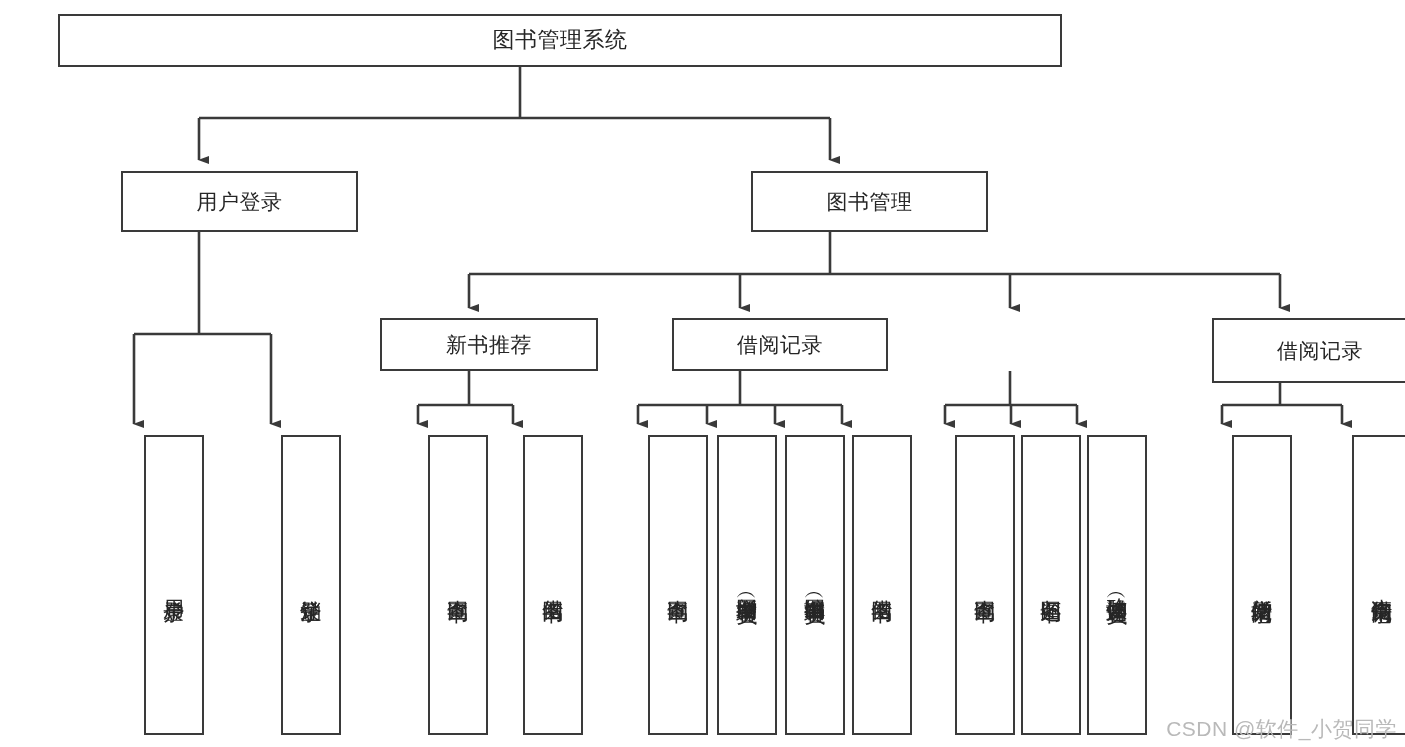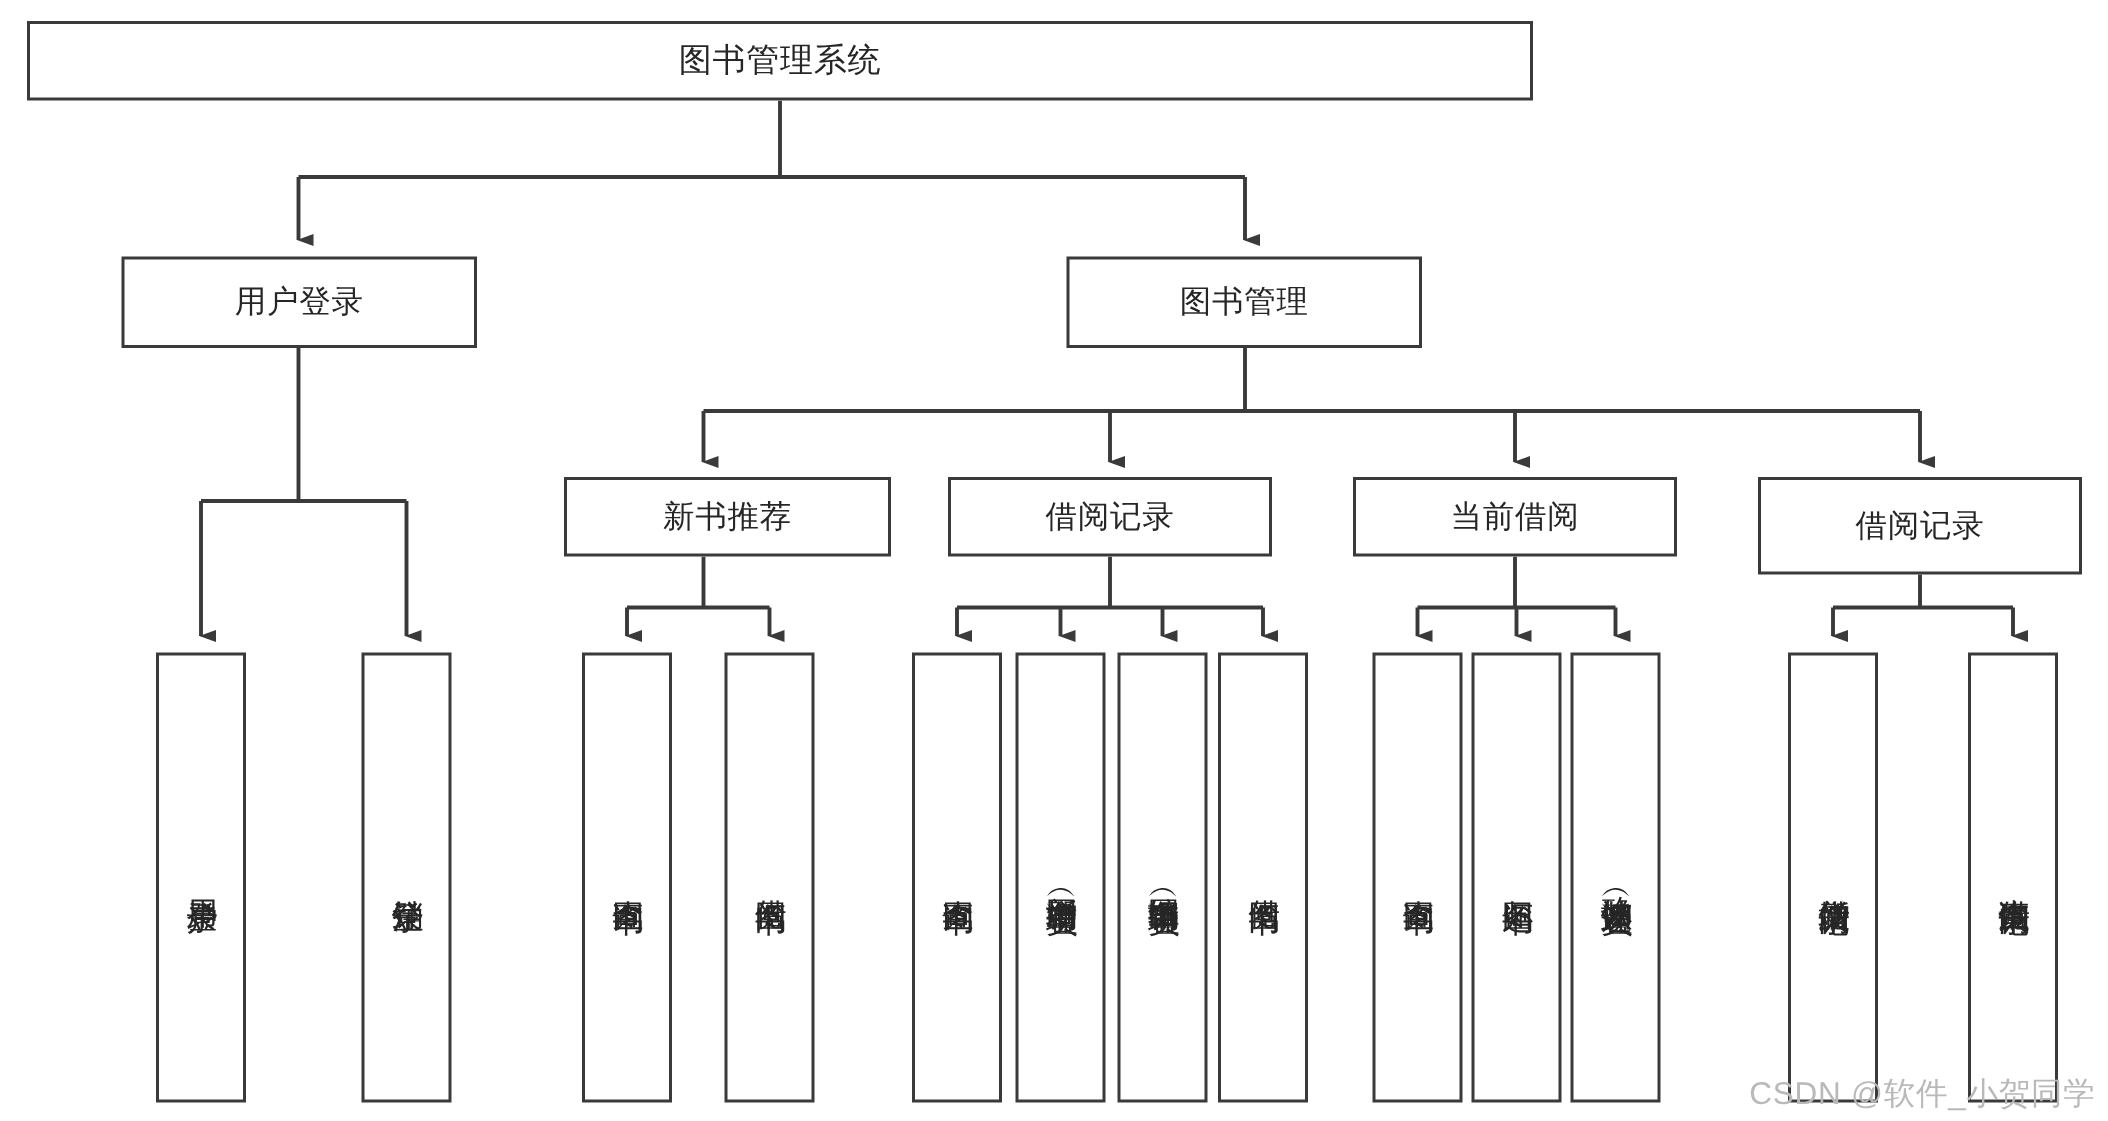--- a/index.html
+++ b/index.html
@@ -28,20 +28,21 @@
   }
   .node {
     position: absolute;
     box-sizing: border-box;
     background: #ffffff;
     border: 2px solid #3a3a3a;
     display: flex;
     align-items: center;
     justify-content: center;
     color: #262626;
+    margin-left: 40px;
   }
   .node .lbl {
     display: block;
     text-align: center;
     line-height: 1.12;
   }
   
   .node.horiz .lbl {
     font-size: 21px;
     letter-spacing: 0.5px;
@@ -141,31 +142,28 @@
   </div>
 
   <div class="node horiz" style="left:81px; top:171px; width:237px; height:61px;">
     <span class="lbl">用户登录</span>
   </div>
 
   <div class="node horiz" style="left:711px; top:171px; width:237px; height:61px;">
     <span class="lbl">图书管理</span>
   </div>
 
-  <div class="node horiz" style="left:376px; top:318px; width:218px; height:53px;">
+  <div class="node horiz" style="left:340px; top:318px; width:218px; height:53px;">
     <span class="lbl">新书推荐</span>
   </div>
 
   <div class="node horiz" style="left:632px; top:318px; width:216px; height:53px;">
     <span class="lbl">借阅记录</span>
   </div>
 
-  <div class="node horiz" style="left:902px; top:318px; width:216px; height:53px;">
-    <span class="lbl">当前借阅</span>
-  </div>
 
   <div class="node horiz" style="left:1172px; top:318px; width:216px; height:65px;">
     <span class="lbl">借阅记录</span>
   </div>
 
   <div class="node leaf" style="left:104px; top:435px; width:60px; height:300px;">
     <span class="lbl">用户登录</span>
   </div>
 
   <div class="node leaf" style="left:241px; top:435px; width:60px; height:300px;">

